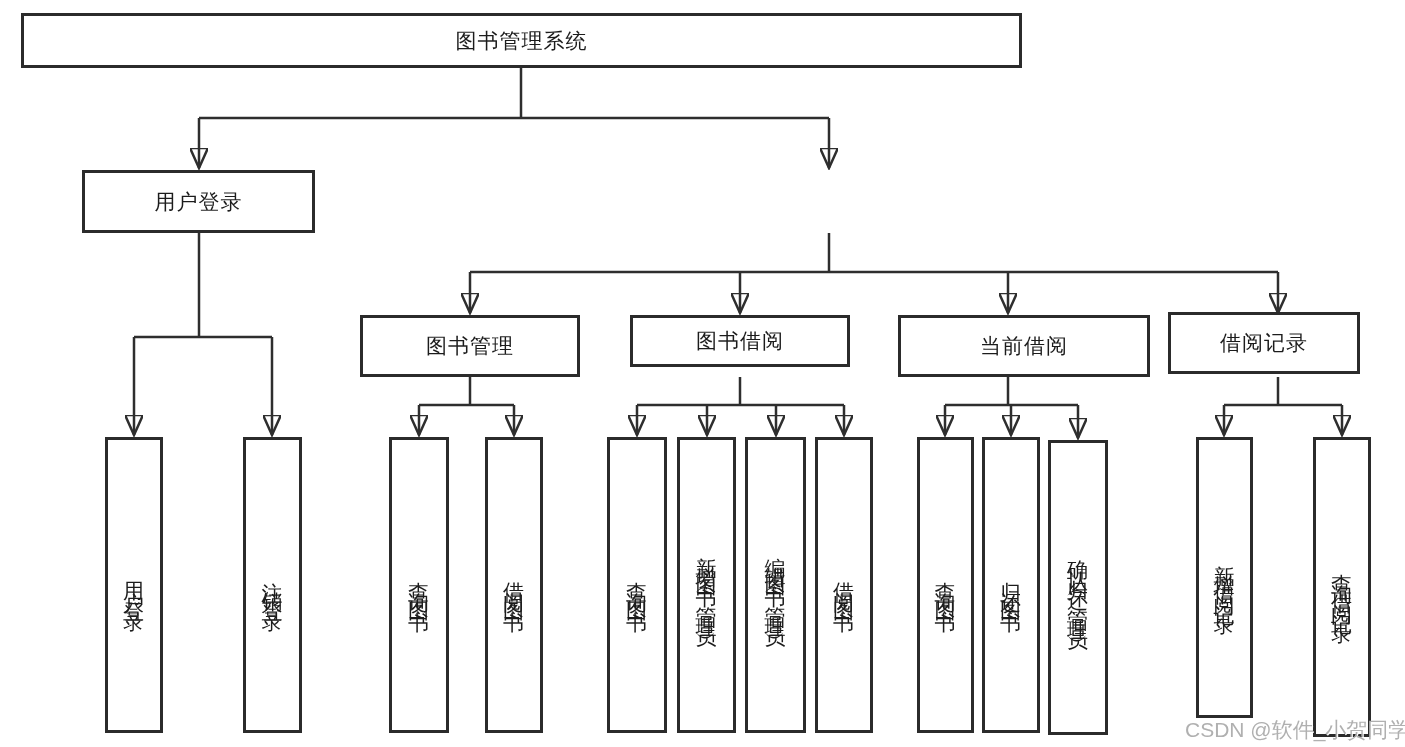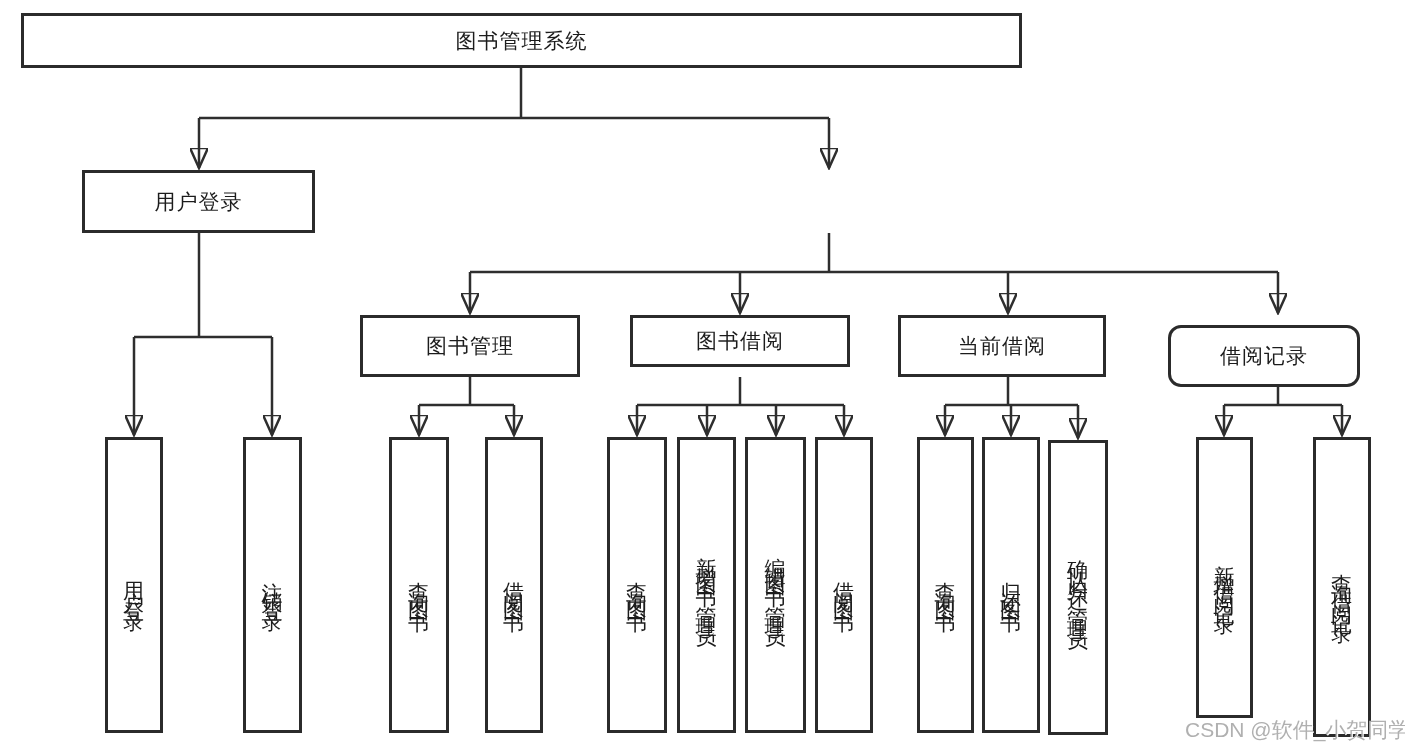--- a/index.html
+++ b/index.html
@@ -135,24 +135,24 @@
   <div class="node" style="left:82px; top:170px; width:233px; height:63px;">
     <span class="h-label">用户登录</span>
   </div>
 
   <div class="node" style="left:360px; top:315px; width:220px; height:62px;">
     <span class="h-label">图书管理</span>
   </div>
   <div class="node" style="left:630px; top:315px; width:220px; height:52px;">
     <span class="h-label">图书借阅</span>
   </div>
-  <div class="node" style="left:898px; top:315px; width:208px; height:62px;">
+  <div class="node" style="left:898px; top:315px; width:252px; height:62px;">
     <span class="h-label">当前借阅</span>
   </div>
-  <div class="node" style="left:1168px; top:325px; width:192px; height:62px;border-radius:13px;">
+  <div class="node" style="left:1168px; top:312px; width:192px; height:62px;">
     <span class="h-label">借阅记录</span>
   </div>
 
   <div class="node" style="left:105px; top:437px; width:58px; height:296px;">
     <span class="v-label">用户登录</span>
   </div>
   <div class="node" style="left:243px; top:437px; width:59px; height:296px;">
     <span class="v-label">注销登录</span>
   </div>
 

